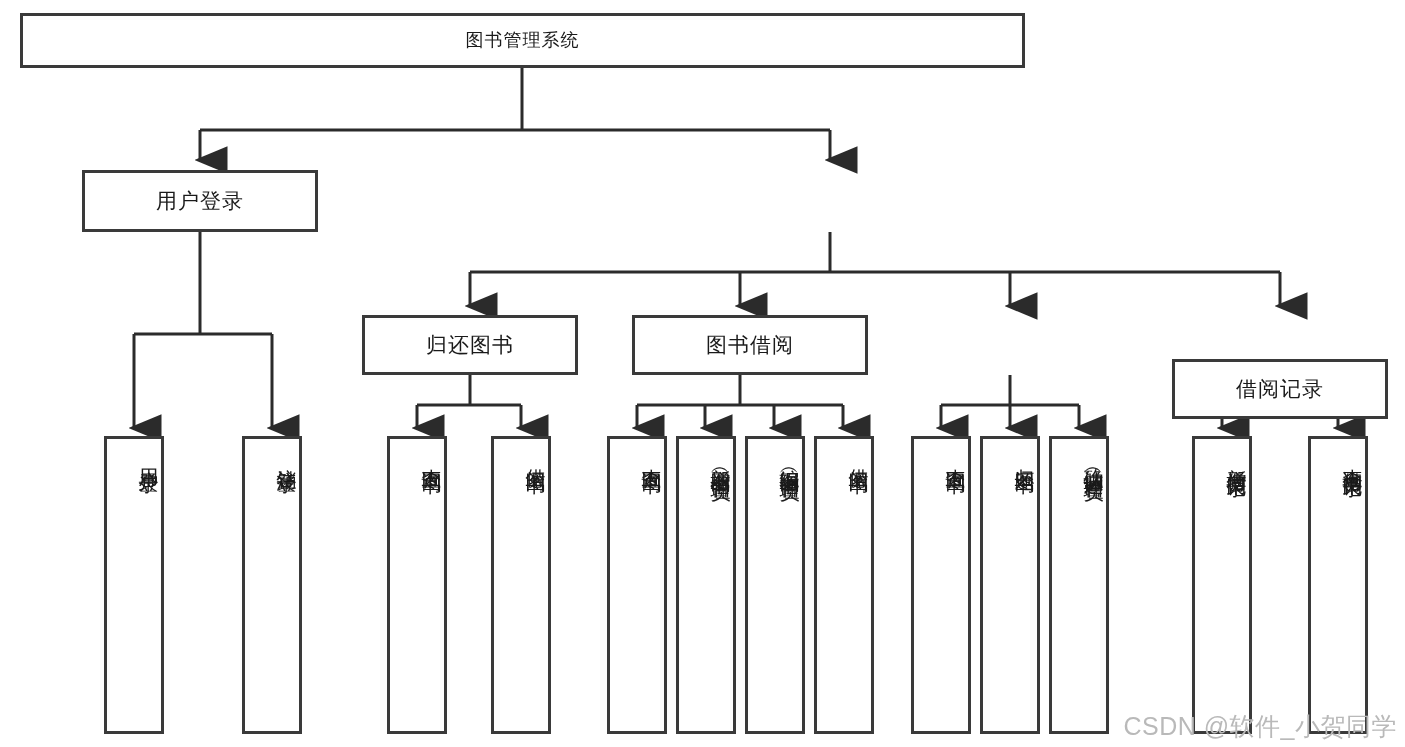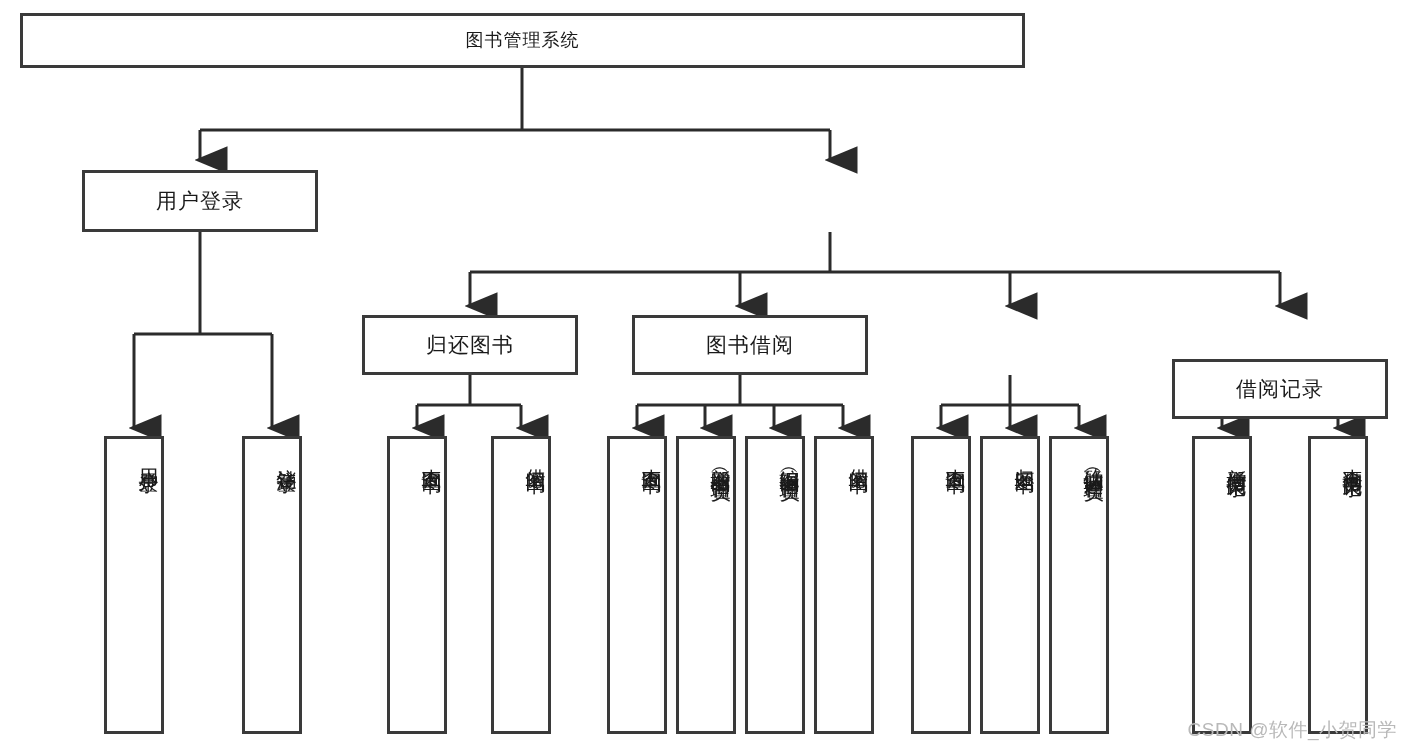--- a/index.html
+++ b/index.html
@@ -48,21 +48,21 @@
     left: 0;
     top: 0;
     width: 1405px;
     height: 747px;
     pointer-events: none;
   }
   .watermark {
     position: absolute;
     right: 8px;
     bottom: 4px;
-    font-size: 19px;
+    font-size: 25px;
     color: #b9b9b9;
     letter-spacing: 0.5px;
     white-space: nowrap;
   }
 </style>
 </head>
 <body>
 
 <div id="canvas">
 

